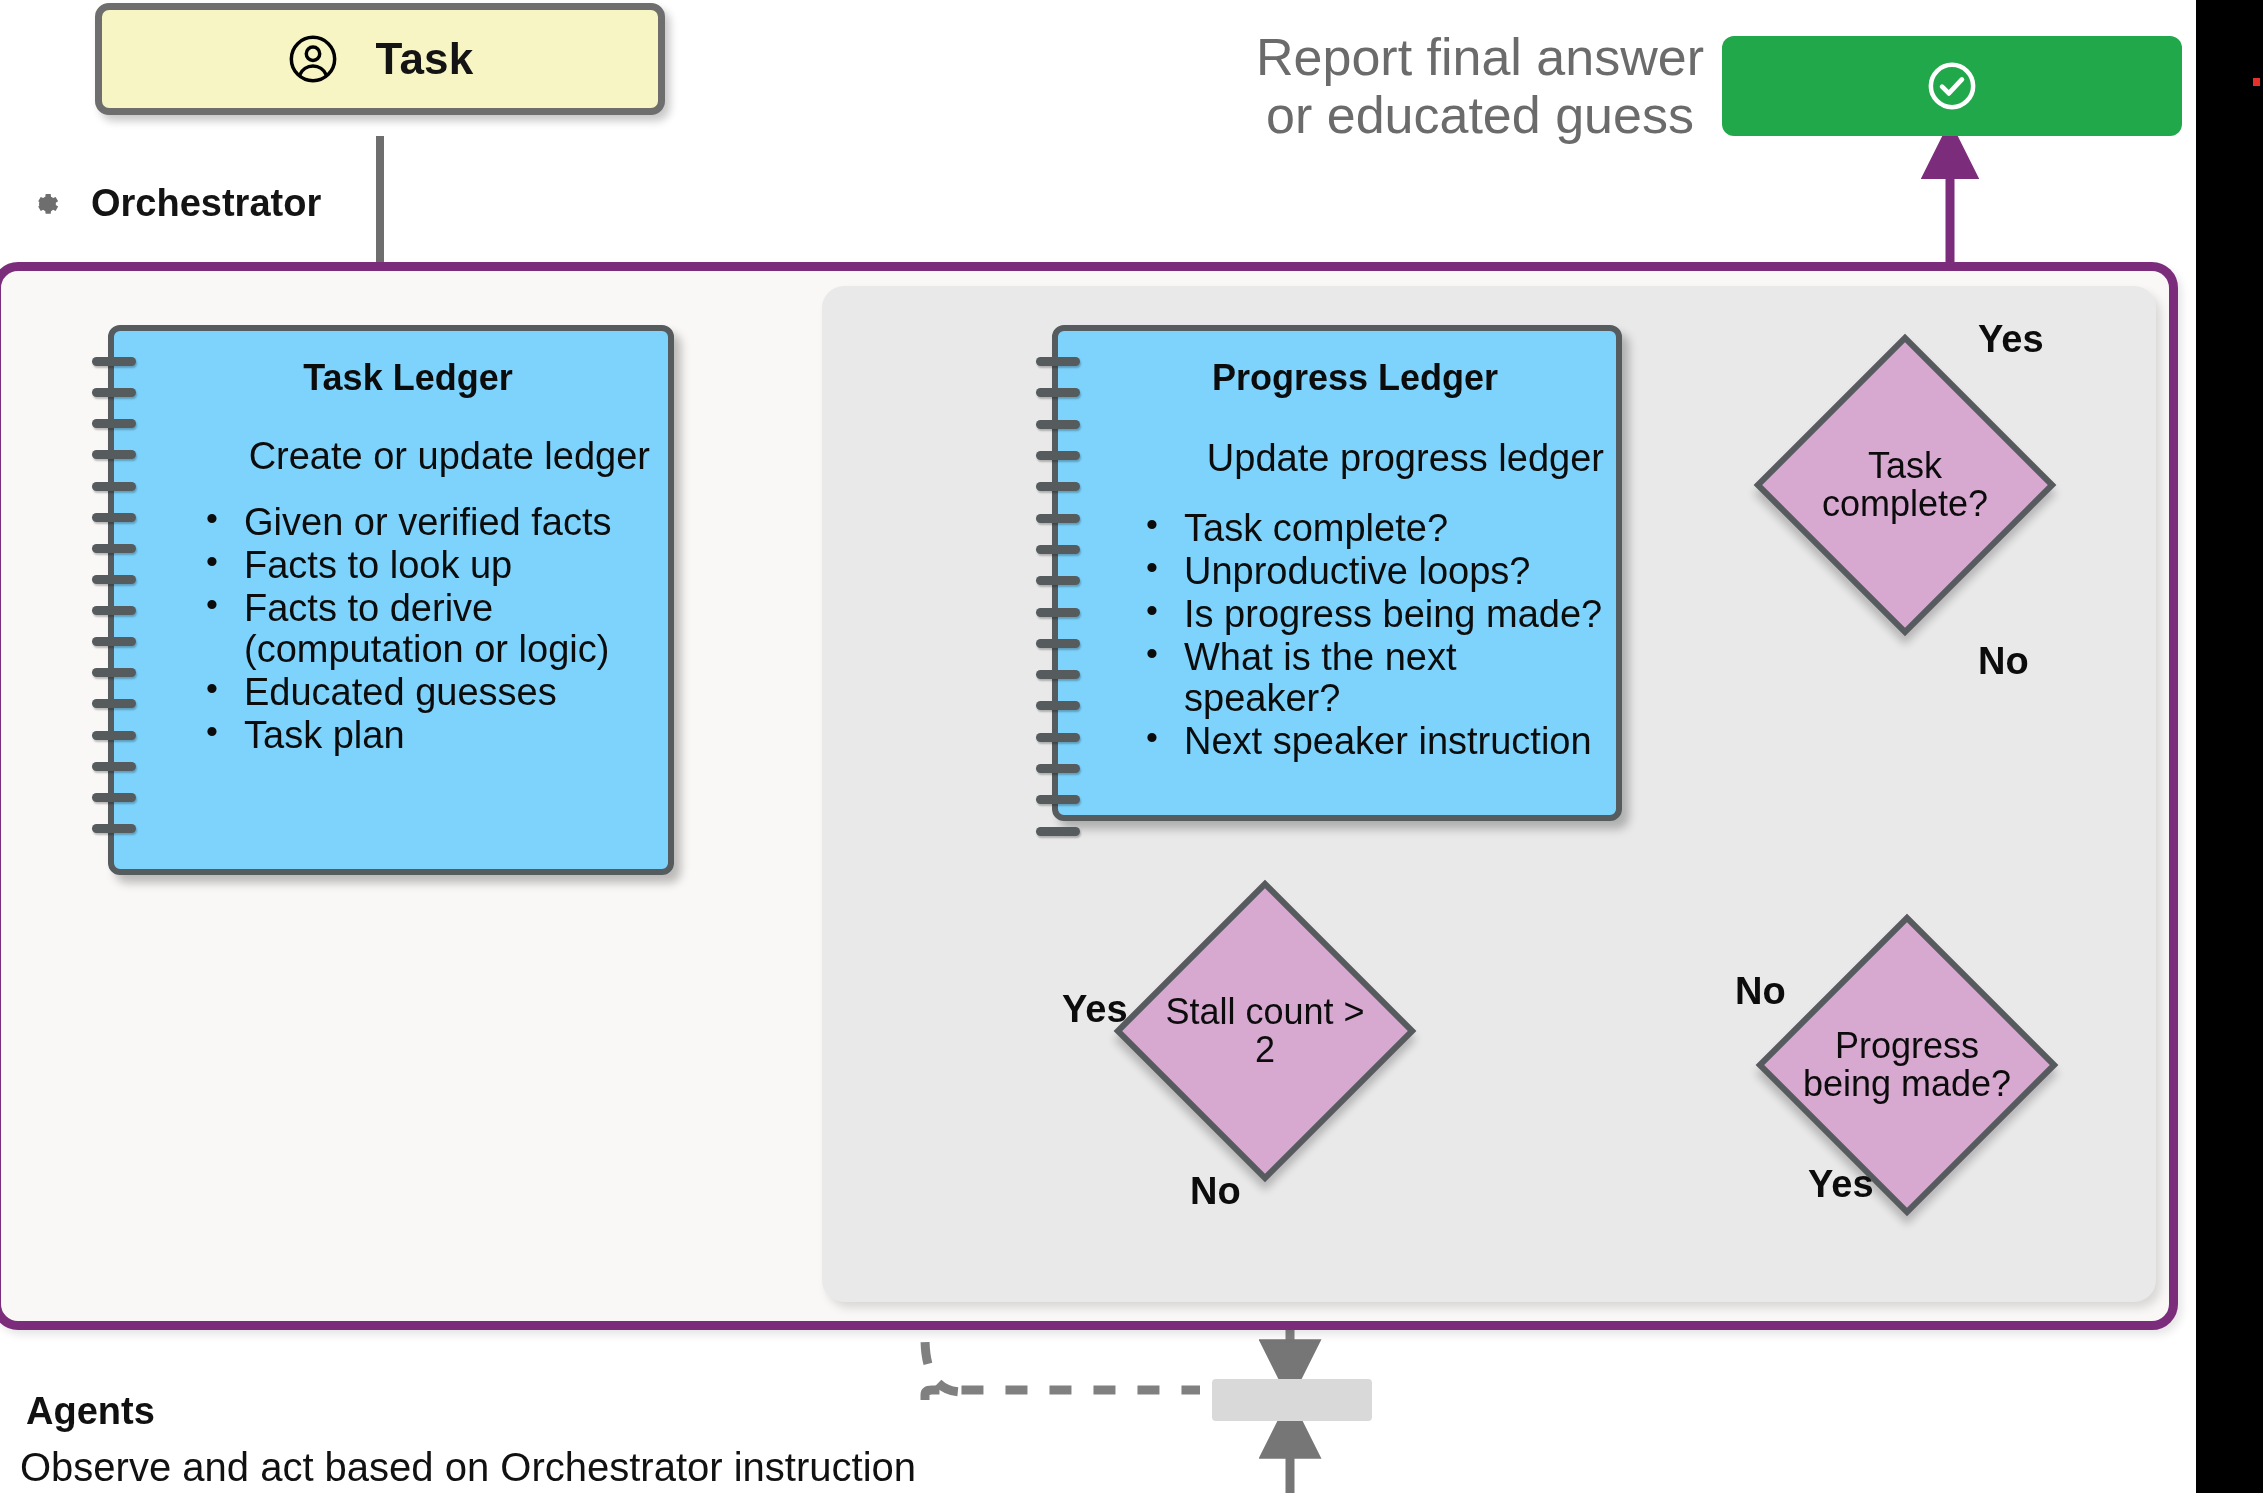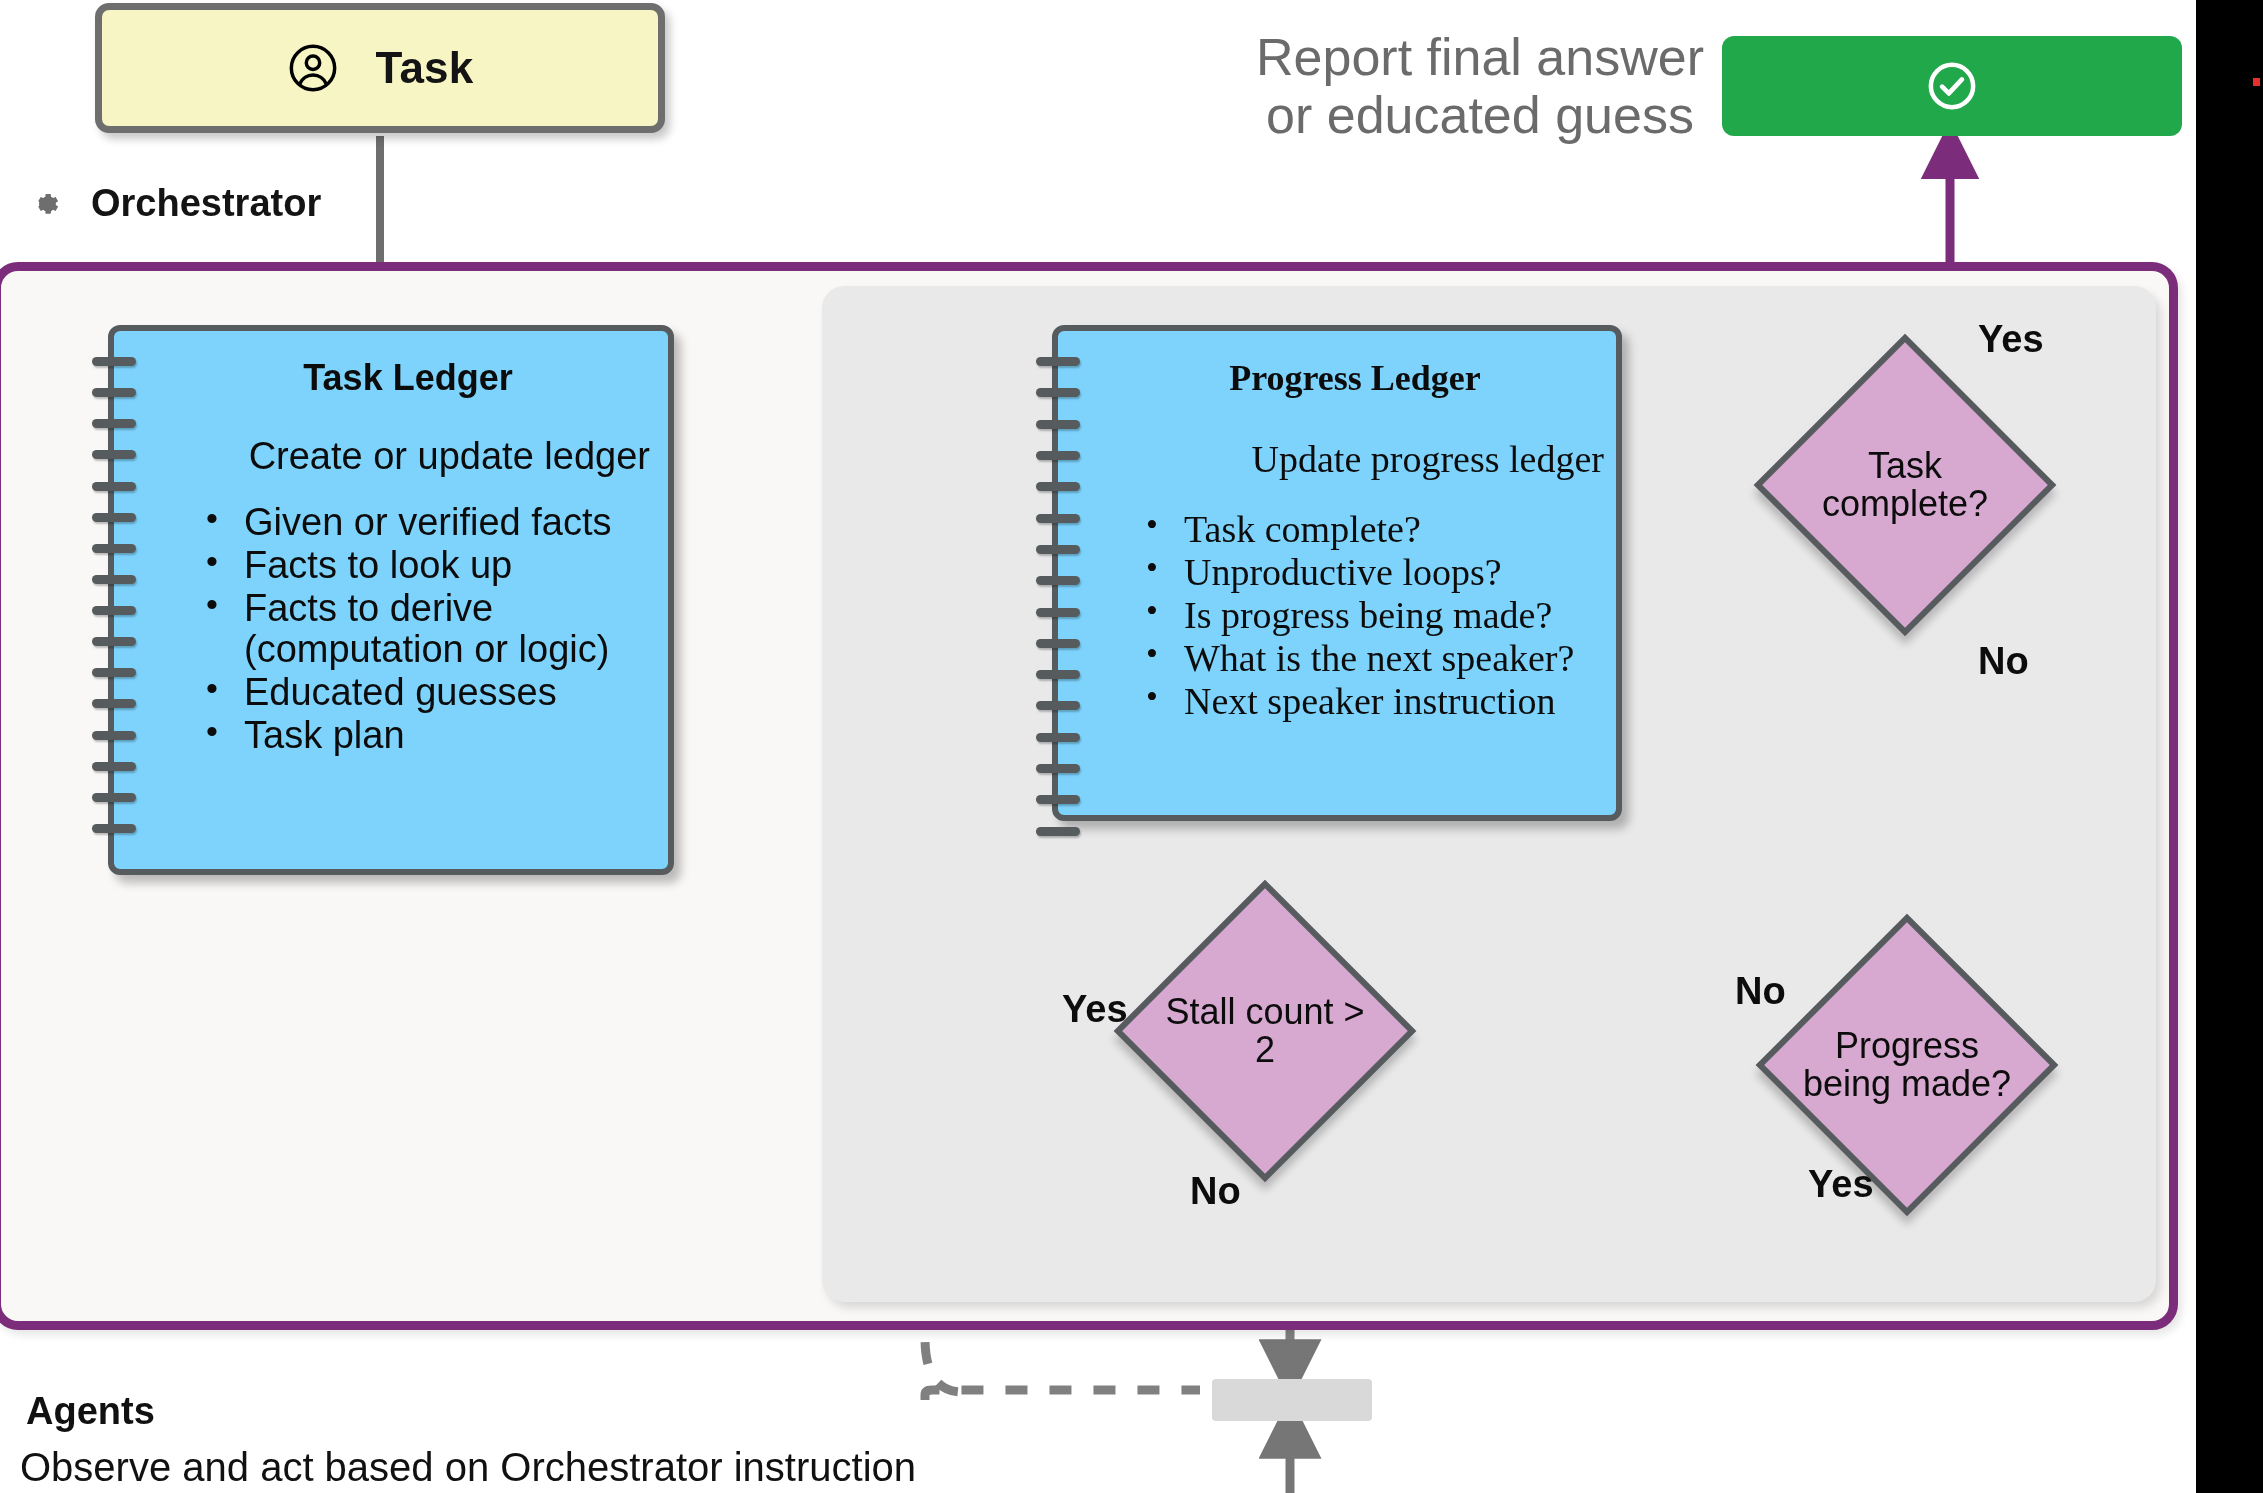--- a/index.html
+++ b/index.html
@@ -11,21 +11,21 @@
     overflow:hidden;
   }
   #stage{position:absolute;left:0;top:0;width:2263px;height:1493px;}
 
   
   .black-band{position:absolute;left:2196px;top:0;width:67px;height:1493px;background:#000;}
   .red-tick{position:absolute;left:2253px;top:78px;width:7px;height:8px;background:#e8302a;}
 
   
   .task-card{
-    position:absolute;left:95px;top:3px;width:570px;height:130px;
+    position:absolute;left:95px;top:3px;width:570px;height:112px;
     background:#f7f5c4;border:7px solid #6e6e6e;border-radius:14px;
     box-shadow:5px 6px 8px rgba(0,0,0,.22);
     display:flex;align-items:center;justify-content:center;gap:37px;
     box-sizing:border-box;
   }
   .task-card .label{font-size:44px;font-weight:bold;color:#141414;letter-spacing:.2px;}
 
   
   .orch-label{
     position:absolute;left:26px;top:182px;
@@ -71,21 +71,21 @@
   }
   .ledger .title{text-align:center;font-size:36px;font-weight:bold;}
   .ledger .sub{text-align:right;font-size:38px;}
   .ledger ul{margin:0;padding:0 0 0 34px;list-style:none;}
   .ledger li{font-size:38px;line-height:1.08;position:relative;padding-left:44px;margin-bottom:2px;}
   .ledger li:before{content:"\2022";position:absolute;left:6px;top:-2px;font-size:34px;}
 
   #task-ledger{left:108px;top:325px;width:566px;height:550px;padding:26px 18px 0 52px;}
   #task-ledger .title{margin-bottom:36px;}
   #task-ledger .sub{margin-bottom:24px;}
-  #progress-ledger{left:1052px;top:325px;width:570px;height:496px;padding:26px 12px 0 48px;font-family:Liberation Serif, serif;}
+  #progress-ledger{left:1052px;top:325px;width:570px;height:496px;padding:26px 12px 0 48px;}
   #progress-ledger .title{margin-bottom:38px;}
   #progress-ledger .sub{margin-bottom:28px;}
 
   
   .spiral{position:absolute;left:-22px;top:26px;width:44px;height:calc(100% - 52px);}
   .spiral i{
     display:block;position:absolute;left:0;width:44px;height:9px;
     background:#565b5e;border-radius:5px;
     box-shadow:1px 2px 2px rgba(0,0,0,.25);
   }

